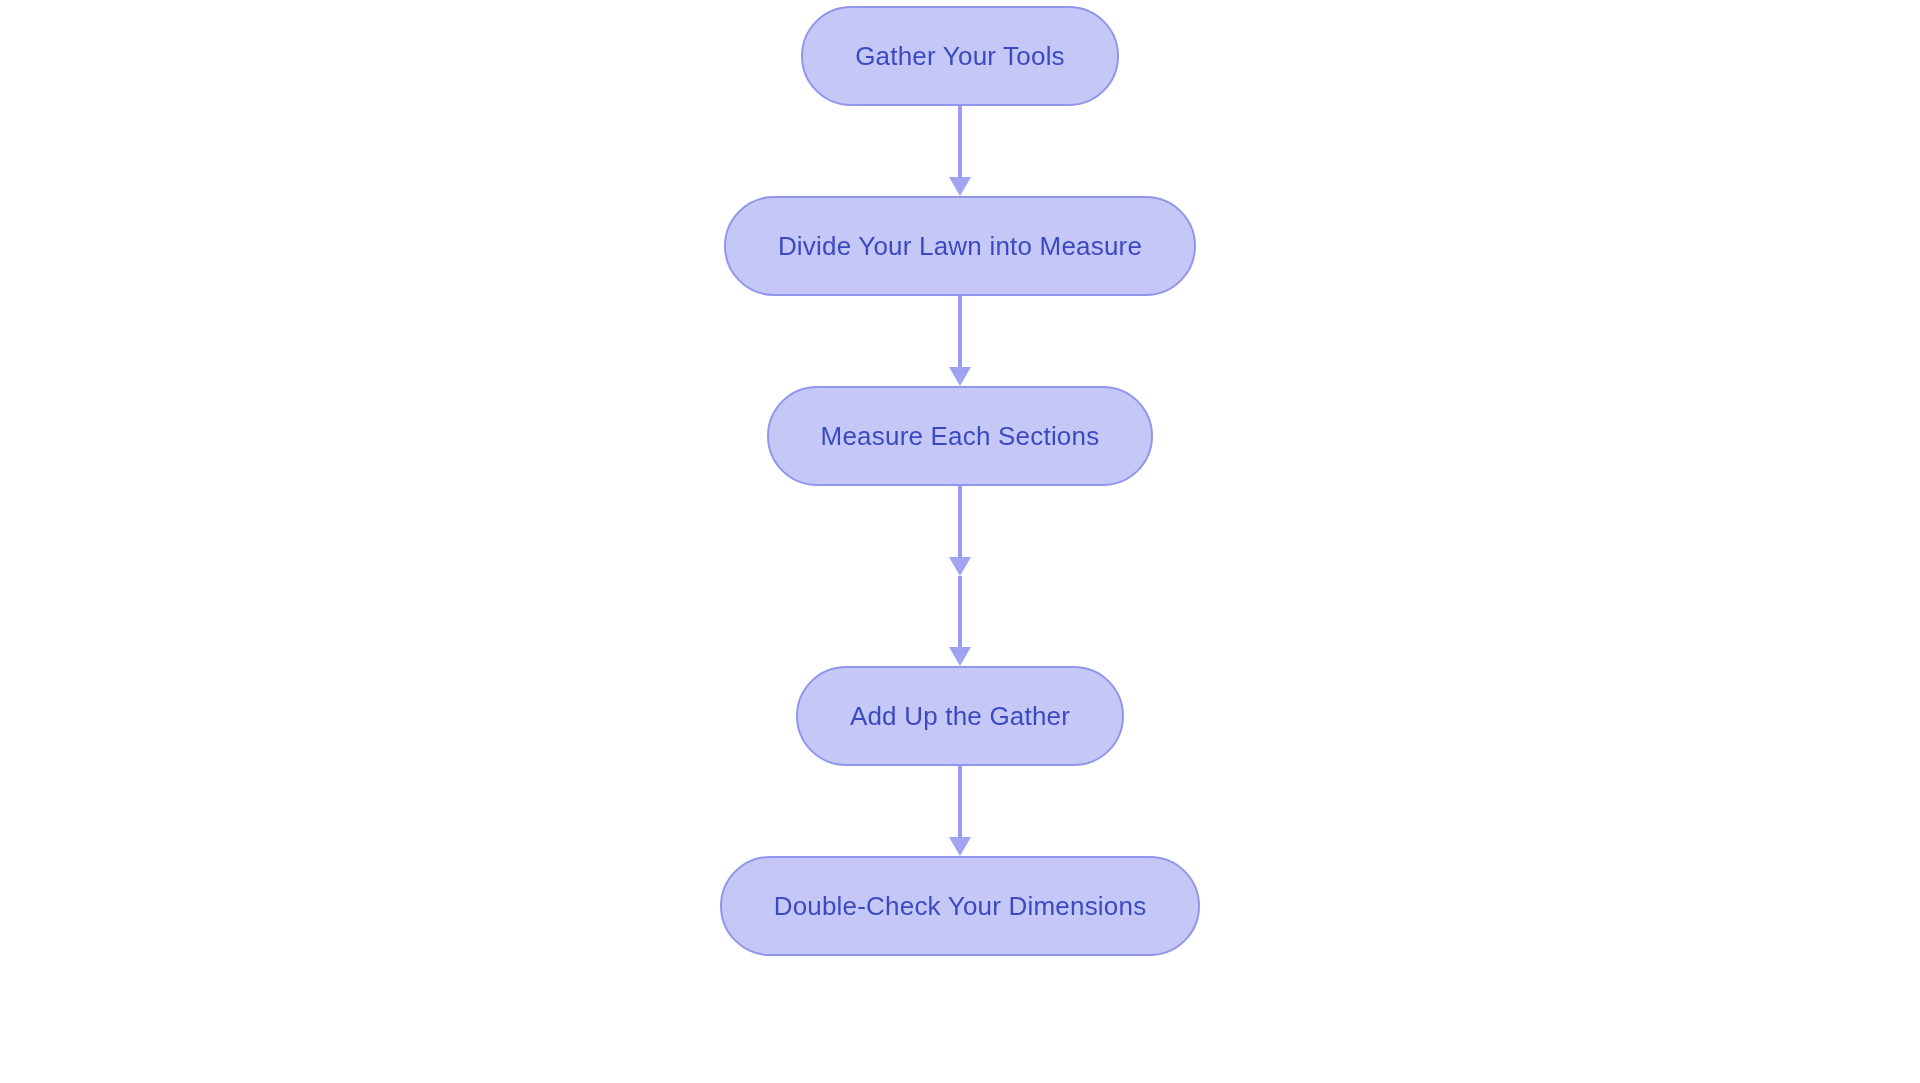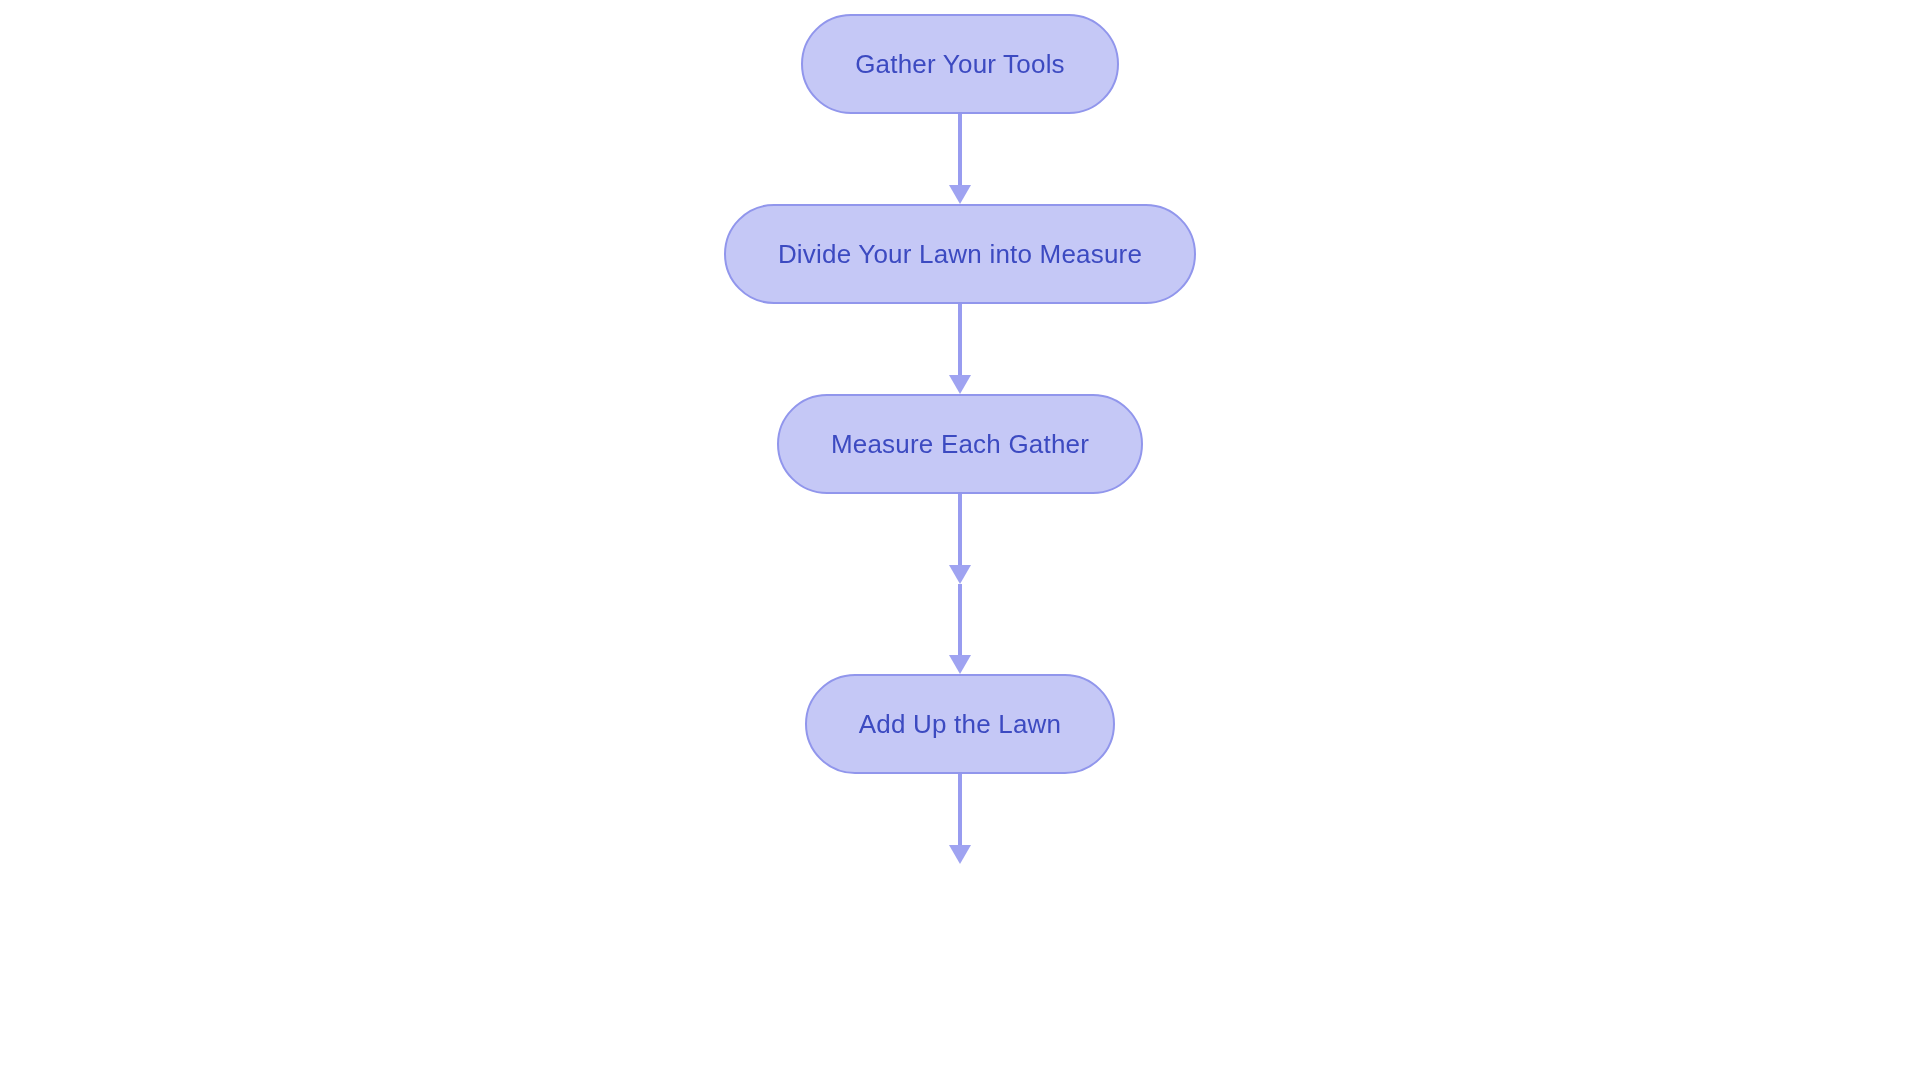--- a/index.html
+++ b/index.html
@@ -11,21 +11,21 @@
     position: relative;
     width: 1920px;
     height: 1083px;
     background: #ffffff;
     overflow: hidden;
     font-family: "Liberation Sans", "DejaVu Sans", sans-serif;
   }
   .flow {
     position: absolute;
     left: 0;
-    top: 14px;
+    top: 6px;
     width: 1920px;
     display: flex;
     flex-direction: column;
     align-items: center;
   }
   .node {
     height: 100px;
     min-width: 200px;
     padding: 0 52px;
     box-sizing: border-box;
@@ -85,38 +85,41 @@
     <div class="node">
       <span class="node-label">Divide Your Lawn into Measure</span>
     </div>
 
     <div class="connector">
       <div class="line"></div>
       <div class="arrowhead"></div>
     </div>
 
     <div class="node">
-      <span class="node-label">Measure Each Gather</span>
+      <span class="node-label">Measure Each Sections</span>
     </div>
 
     <div class="connector">
       <div class="line"></div>
       <div class="arrowhead"></div>
     </div>
 
 
     <div class="connector">
       <div class="line"></div>
       <div class="arrowhead"></div>
     </div>
 
     <div class="node">
-      <span class="node-label">Add Up the Lawn</span>
+      <span class="node-label">Add Up the Gather</span>
     </div>
 
     <div class="connector">
       <div class="line"></div>
       <div class="arrowhead"></div>
     </div>
 
+    <div class="node">
+      <span class="node-label">Double-Check Your Dimensions</span>
+    </div>
 
   </div>
 </div>
 
 </body></html>

